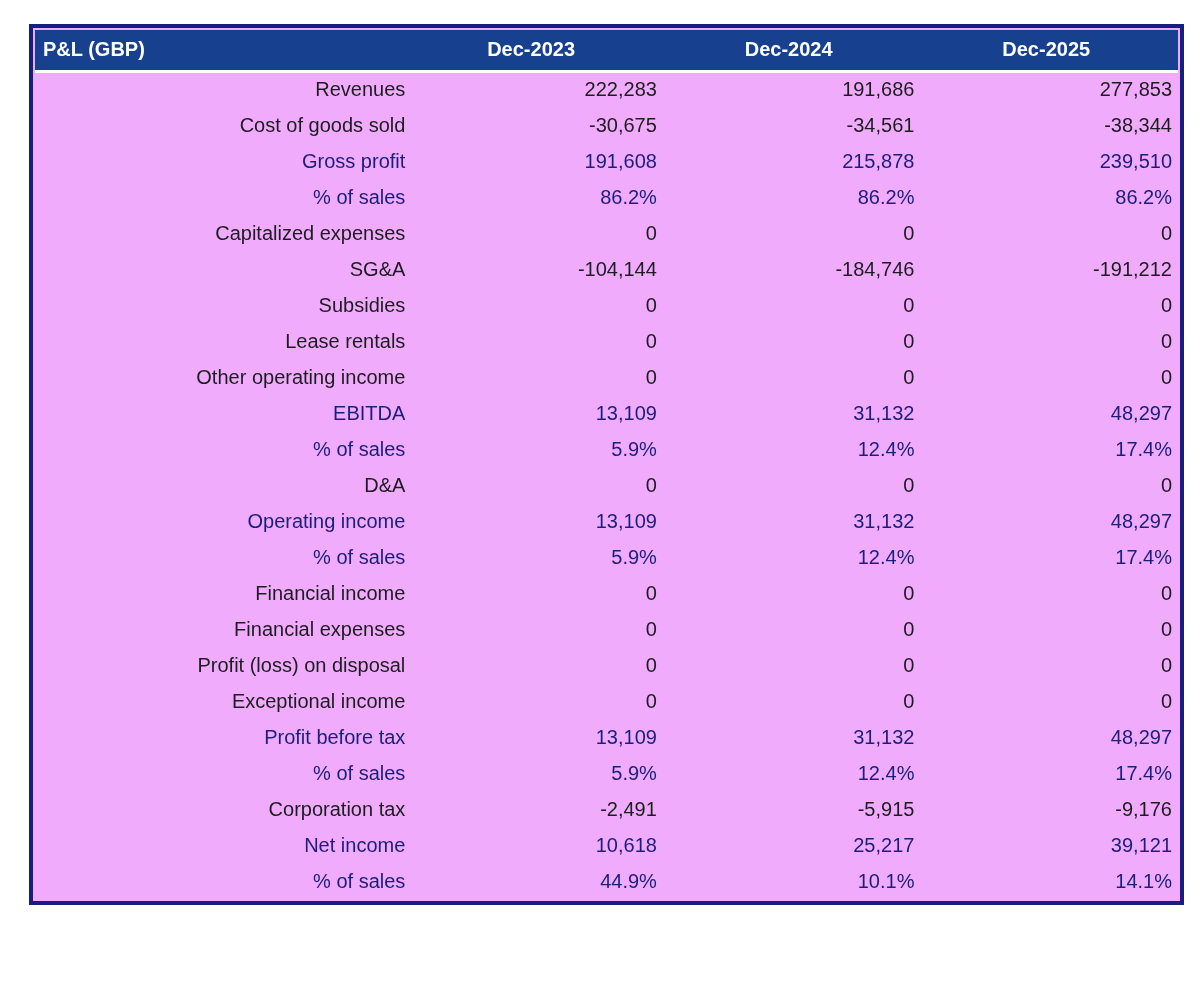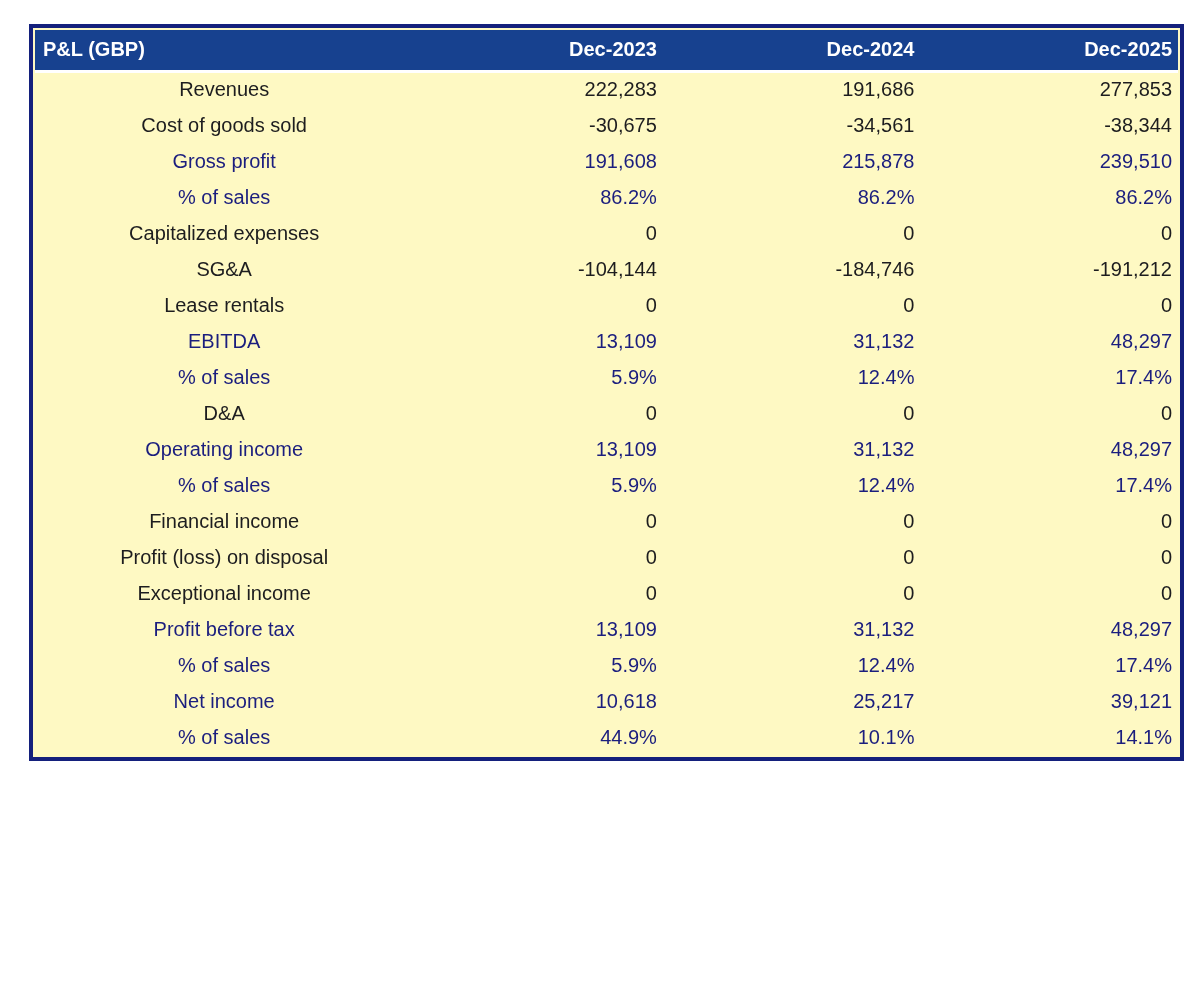--- a/index.html
+++ b/index.html
@@ -19,56 +19,56 @@
   }
   .page {
     width: 1200px;
     height: 988px;
     background: var(--body-bg);
     padding: 24px 16px 12px 29px;
   }
   .table-frame {
     border: 4px solid var(--frame-border);
     padding: 2px;
-    background: #fef9c3;
+    background: #f0abfc;
     width: 1155px;
   }
   table.pnl-table {
     width: 100%;
     border-collapse: collapse;
     table-layout: fixed;
   }
   col.c-label  { width: 32.4%; }
   col.c-value  { width: 22.533%; }
   thead th {
     background: var(--header-bg);
     color: var(--header-text);
     font-weight: bold;
     font-size: 20px;
     height: 41px;
-    text-align: right;
+    text-align: center;
     padding: 0 6px 0 0;
     border-bottom: 3px solid #fff;
     white-space: nowrap;
   }
   thead th.col-label {
     text-align: left;
     padding: 0 0 0 8px;
   }
   tbody td {
     font-size: 20px;
     height: 36px;
     color: var(--normal-text);
     text-align: right;
     padding: 0 6px 0 0;
     white-space: nowrap;
     font-weight: normal;
   }
   tbody td.col-label {
-    text-align: center;
+    text-align: right;
     padding: 0 0 0 8px;
   }
   tbody tr.bold-row td {
     color: var(--bold-text);
     font-weight: normal;
   }
 </style>
 </head>
 <body>
 
@@ -120,21 +120,33 @@
             <td class="col-value">0</td>
             <td class="col-value">0</td>
           </tr>
           <tr>
             <td class="col-label">SG&amp;A</td>
             <td class="col-value">-104,144</td>
             <td class="col-value">-184,746</td>
             <td class="col-value">-191,212</td>
           </tr>
           <tr>
+            <td class="col-label">Subsidies</td>
+            <td class="col-value">0</td>
+            <td class="col-value">0</td>
+            <td class="col-value">0</td>
+          </tr>
+          <tr>
             <td class="col-label">Lease rentals</td>
+            <td class="col-value">0</td>
+            <td class="col-value">0</td>
+            <td class="col-value">0</td>
+          </tr>
+          <tr>
+            <td class="col-label">Other operating income</td>
             <td class="col-value">0</td>
             <td class="col-value">0</td>
             <td class="col-value">0</td>
           </tr>
           <tr class="bold-row">
             <td class="col-label">EBITDA</td>
             <td class="col-value">13,109</td>
             <td class="col-value">31,132</td>
             <td class="col-value">48,297</td>
           </tr>
@@ -162,20 +174,26 @@
             <td class="col-value">12.4%</td>
             <td class="col-value">17.4%</td>
           </tr>
           <tr>
             <td class="col-label">Financial income</td>
             <td class="col-value">0</td>
             <td class="col-value">0</td>
             <td class="col-value">0</td>
           </tr>
           <tr>
+            <td class="col-label">Financial expenses</td>
+            <td class="col-value">0</td>
+            <td class="col-value">0</td>
+            <td class="col-value">0</td>
+          </tr>
+          <tr>
             <td class="col-label">Profit (loss) on disposal</td>
             <td class="col-value">0</td>
             <td class="col-value">0</td>
             <td class="col-value">0</td>
           </tr>
           <tr>
             <td class="col-label">Exceptional income</td>
             <td class="col-value">0</td>
             <td class="col-value">0</td>
             <td class="col-value">0</td>
@@ -184,20 +202,26 @@
             <td class="col-label">Profit before tax</td>
             <td class="col-value">13,109</td>
             <td class="col-value">31,132</td>
             <td class="col-value">48,297</td>
           </tr>
           <tr class="bold-row">
             <td class="col-label">% of sales</td>
             <td class="col-value">5.9%</td>
             <td class="col-value">12.4%</td>
             <td class="col-value">17.4%</td>
+          </tr>
+          <tr>
+            <td class="col-label">Corporation tax</td>
+            <td class="col-value">-2,491</td>
+            <td class="col-value">-5,915</td>
+            <td class="col-value">-9,176</td>
           </tr>
           <tr class="bold-row">
             <td class="col-label">Net income</td>
             <td class="col-value">10,618</td>
             <td class="col-value">25,217</td>
             <td class="col-value">39,121</td>
           </tr>
           <tr class="bold-row">
             <td class="col-label">% of sales</td>
             <td class="col-value">44.9%</td>

